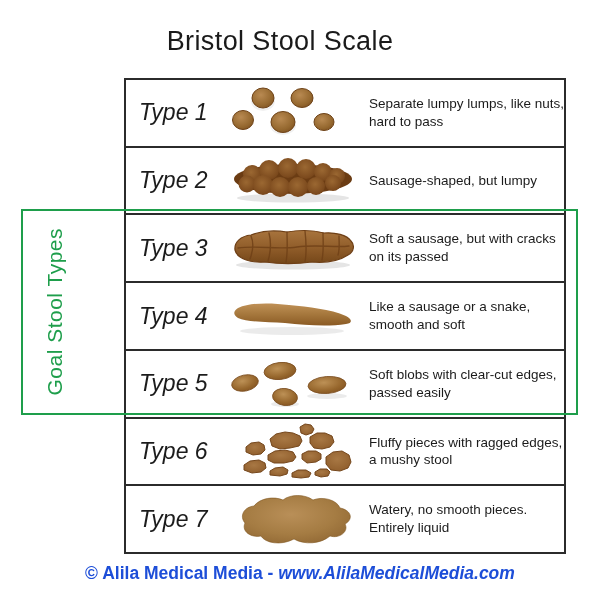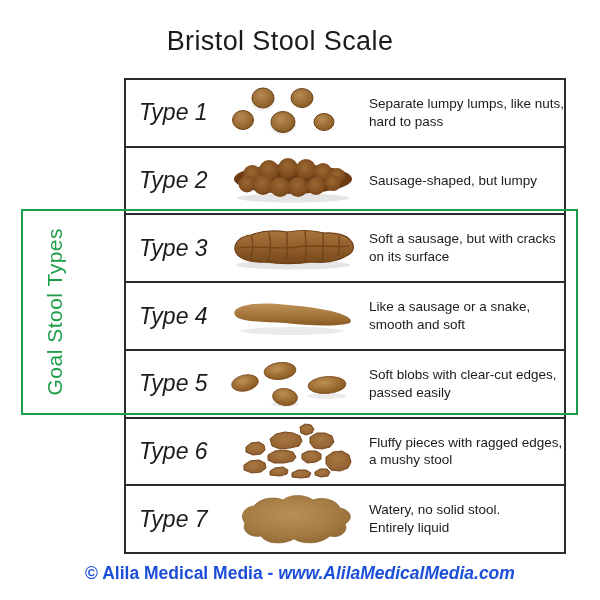--- a/index.html
+++ b/index.html
@@ -132,21 +132,21 @@
             <path d="M60,11 C60,20 61,31 59,41"></path>
             <path d="M78,10 C79,19 80,30 78,41"></path>
             <path d="M96,12 C96,20 97,29 95,39"></path>
             <path d="M112,15 C112,21 113,28 111,34"></path>
             <path d="M11,27 C30,24 50,29 70,26 C90,23 108,27 122,25"></path>
           </g>
         </svg>
       </div>
       <div class="desc-cell">
         <div class="desc-line">Soft a sausage, but with cracks</div>
-        <div class="desc-line">on its surface</div>
+        <div class="desc-line">on its passed</div>
       </div>
     </div>
 
     <div class="srow">
       <div class="type-label">Type 4</div>
       <div class="icon-cell">
         <svg width="135" height="50" viewBox="0 0 135 50">
           <defs>
             <linearGradient id="lgT4" x1="0" y1="0" x2="0" y2="1">
               <stop offset="0%" stop-color="#c09157"></stop>
@@ -228,21 +228,21 @@
             <radialGradient id="rgT7" cx="45%" cy="40%" r="75%">
               <stop offset="0%" stop-color="#b98f58"></stop>
                 <stop offset="55%" stop-color="#a57c43"></stop>
                 <stop offset="100%" stop-color="#8c6330"></stop>
             </radialGradient>
           </defs>
           <path d="M18,34 C12,27 17,18 27,17 C33,9 47,7 56,11 C63,5 78,5 86,11 C96,7 110,11 113,19 C124,21 127,30 118,35 C122,42 113,50 103,47 C94,55 77,56 67,50 C54,57 38,54 34,47 C25,49 14,43 18,34 Z" fill="url(#rgT7)" stroke="#80561f" stroke-width="0.6"></path>
         </svg>
       </div>
       <div class="desc-cell">
-        <div class="desc-line">Watery, no solid stool.</div>
+        <div class="desc-line">Watery, no smooth pieces.</div>
         <div class="desc-line">Entirely liquid</div>
       </div>
     </div>
 
   </div>
 
   <div class="goal-box">
     <div class="goal-label-wrap">
       <span class="goal-label">Goal Stool Types</span>
     </div>

